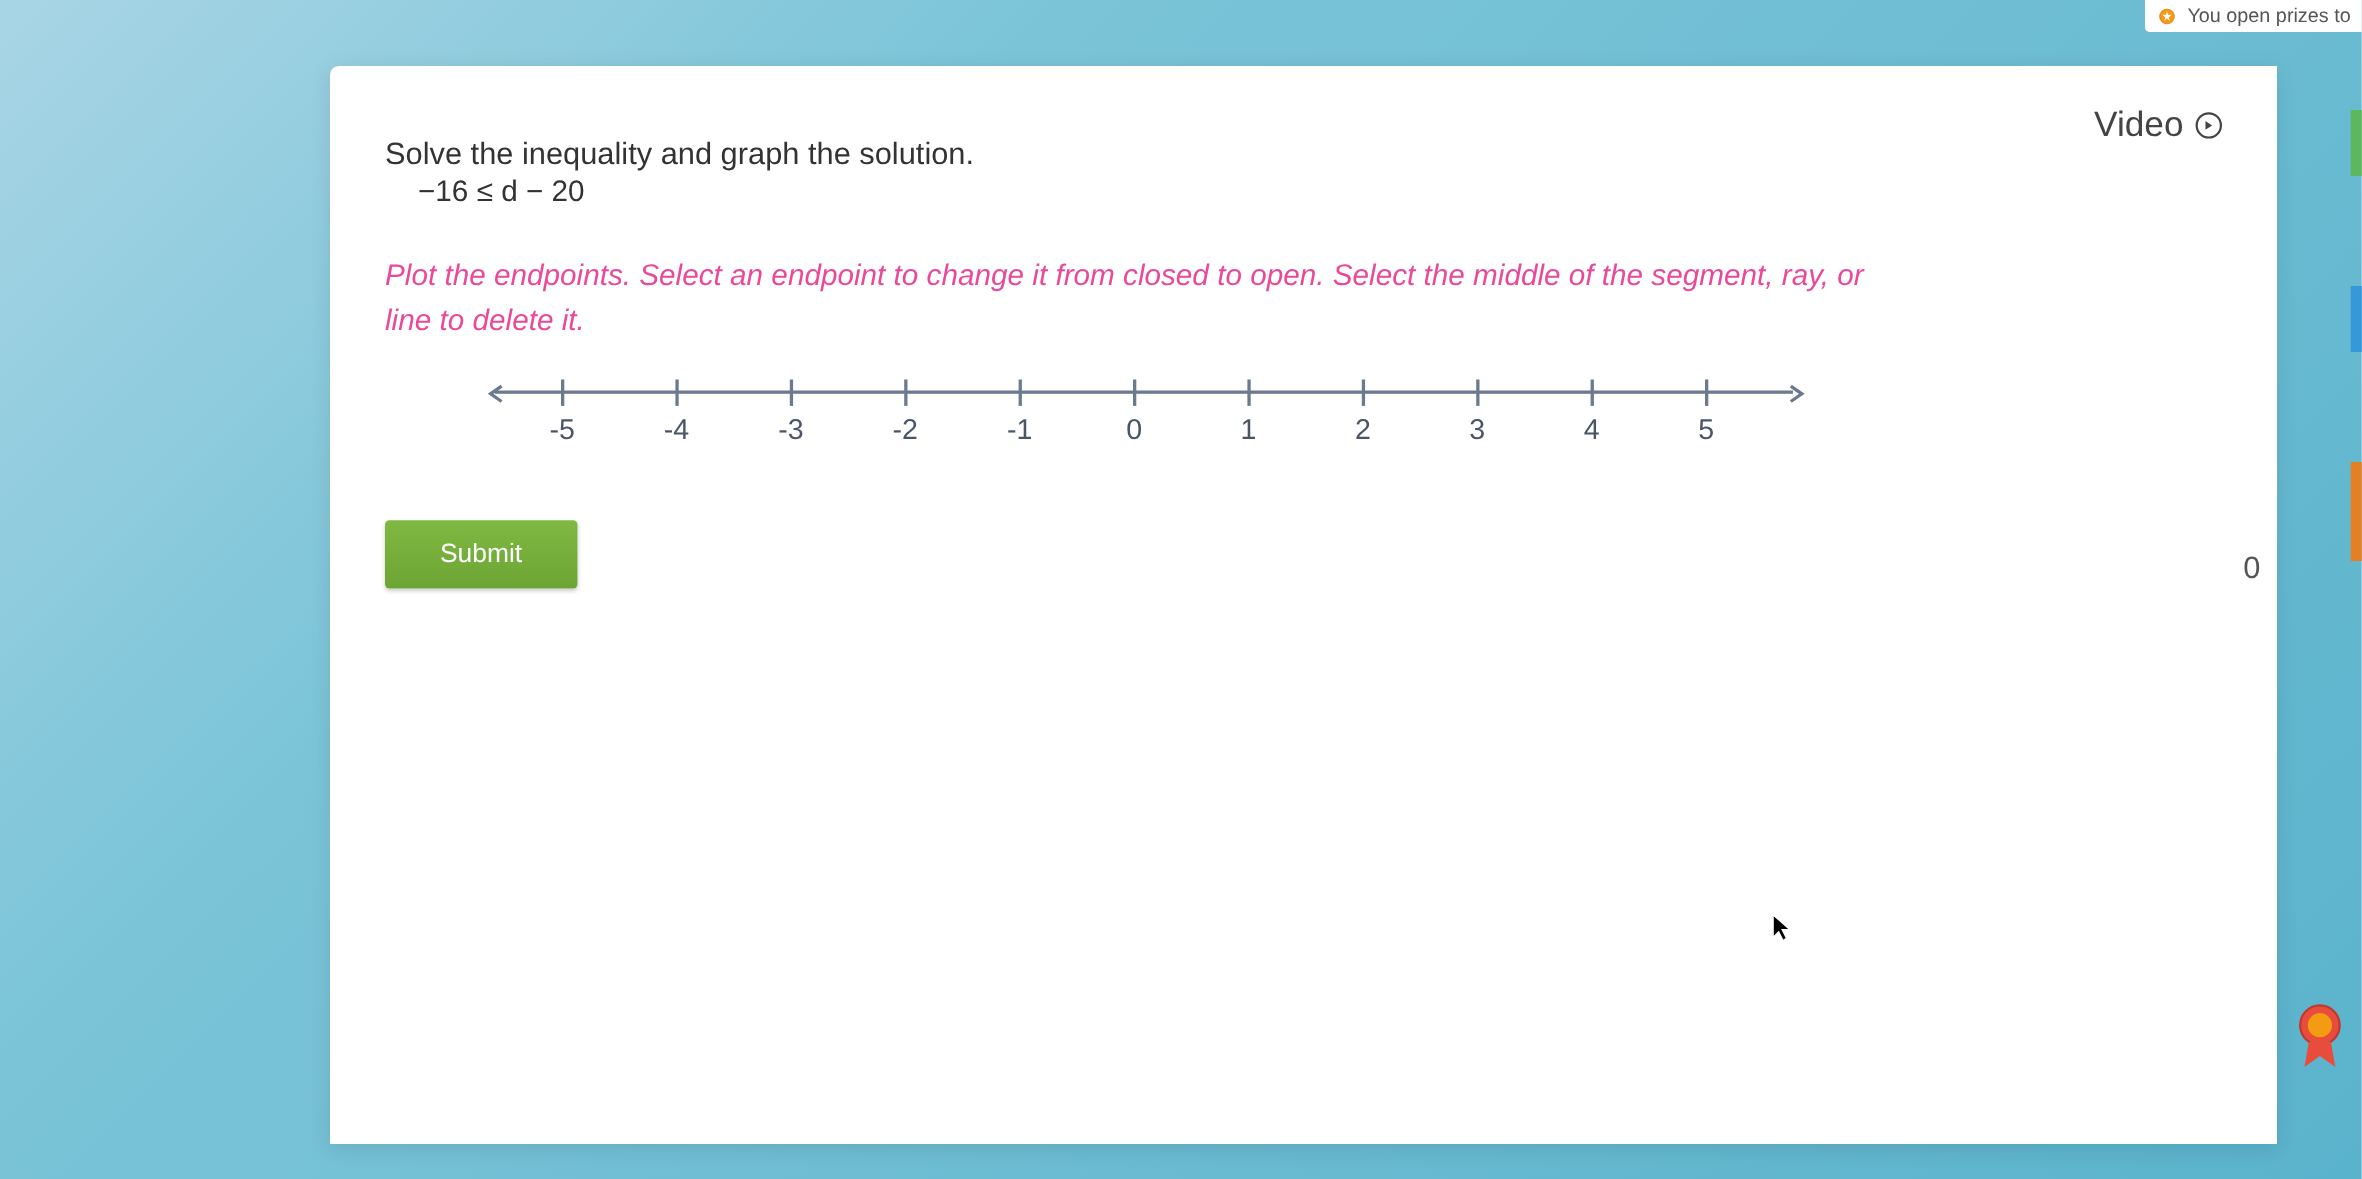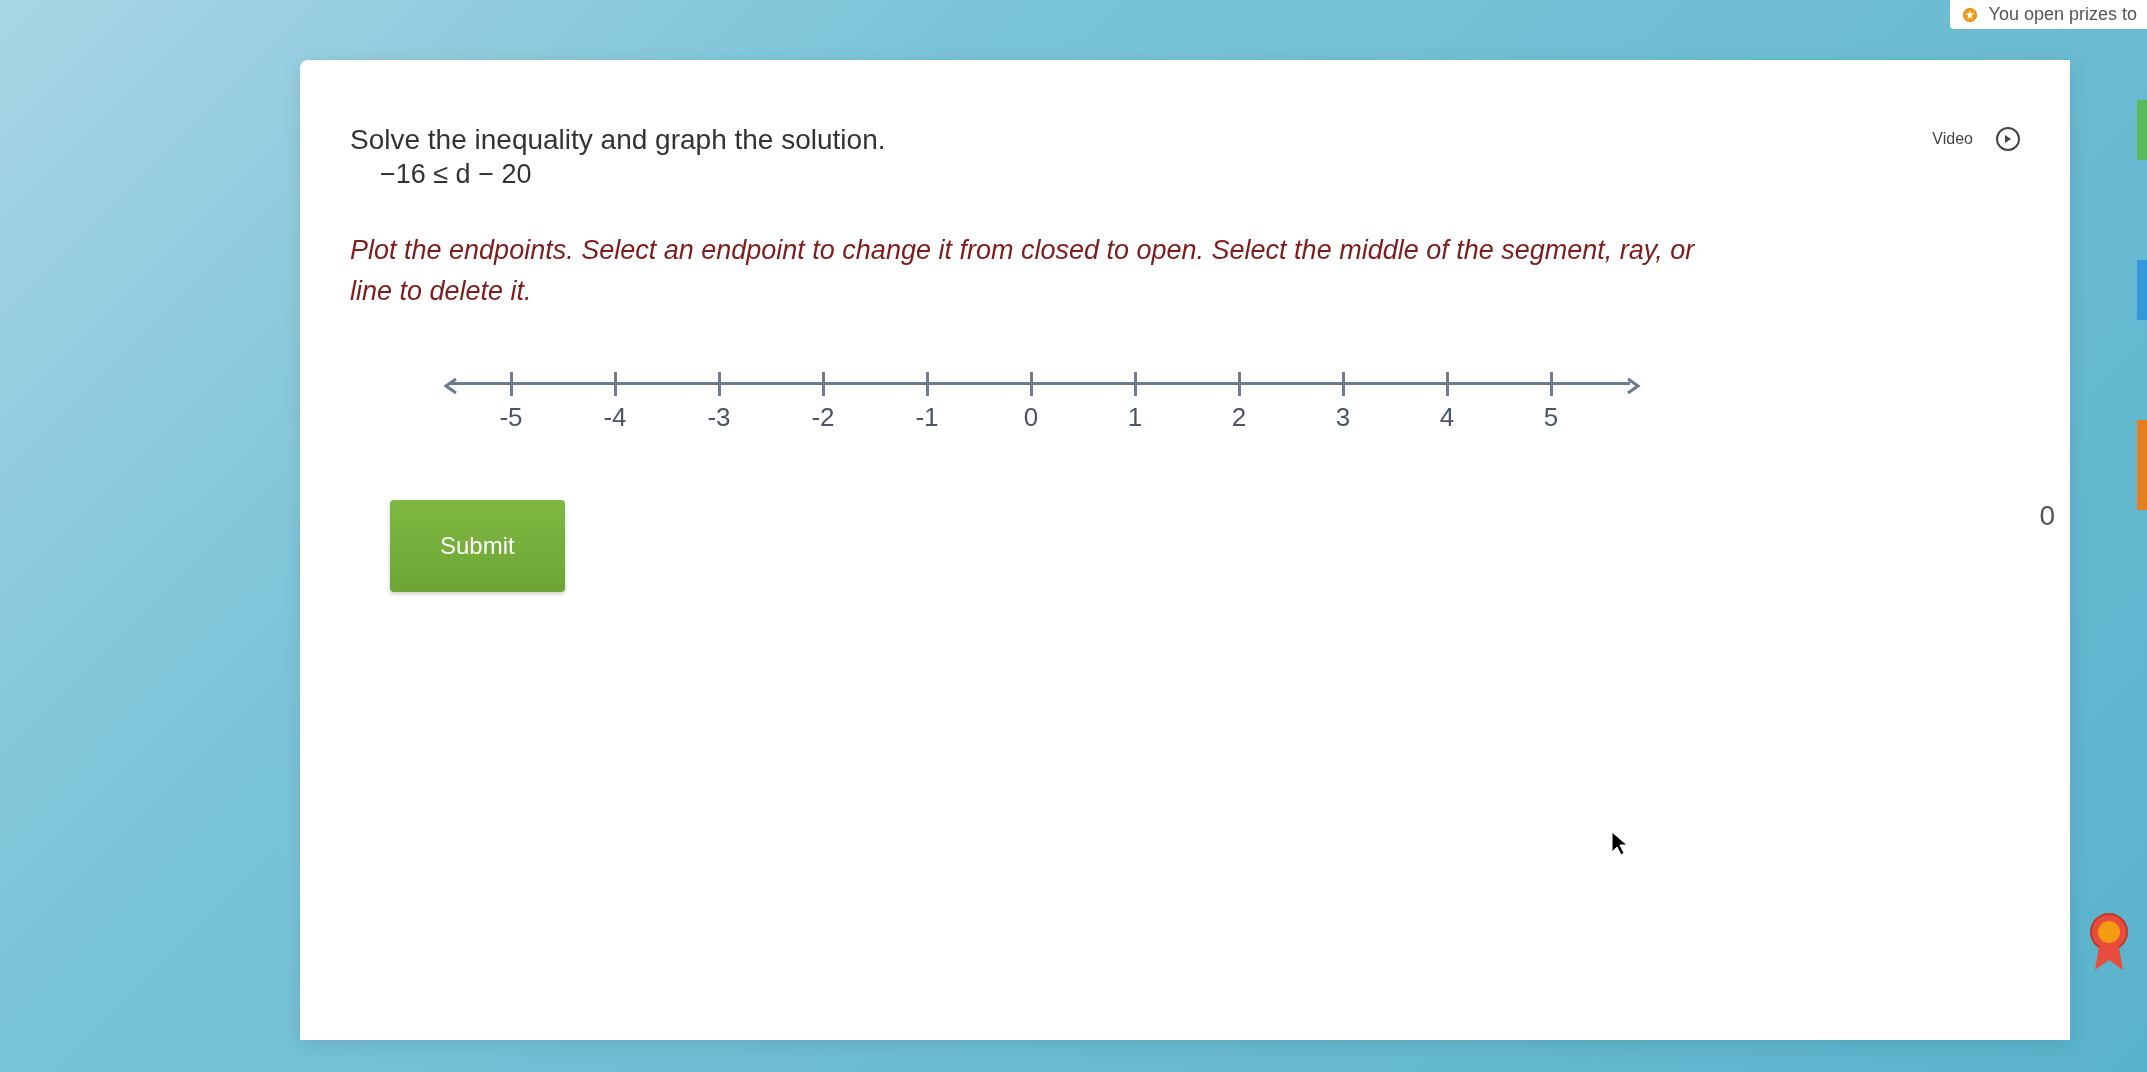--- a/index.html
+++ b/index.html
@@ -36,27 +36,26 @@
       height: 980px;
       background: #ffffff;
       border-radius: 8px 0 0 0;
       box-shadow: 0 4px 20px rgba(0,0,0,0.1);
       padding: 60px 50px;
     }
     .video-link {
       position: absolute;
       top: 35px;
       right: 50px;
-      font-size: 16px;
+      font-size: 32px;
       color: #444;
       display: flex;
       align-items: center;
-      gap: 23px;
+      gap: 11px;
       cursor: pointer;
-      margin-top: 32px;
     }
     .play-circle {
       display: inline-flex;
       align-items: center;
       justify-content: center;
       width: 24px;
       height: 24px;
       border: 2px solid #444;
       border-radius: 50%;
       font-size: 12px;
@@ -68,24 +67,24 @@
     }
     .inequality {
       font-size: 27px;
       color: #333;
       margin-left: 30px;
       margin-bottom: 40px;
       font-family: Verdana, sans-serif;
     }
     .instructions {
       font-size: 27px;
-      color: #7f1d1d;
+      color: #ec4899;
       font-style: italic;
       line-height: 1.5;
-      margin-bottom: 59px;
+      margin-bottom: 32px;
       max-width: 1350px;
     }
     .number-line-container {
       position: relative;
       margin-left: 100px;
       margin-bottom: 50px;
       width: 1200px;
       height: 80px;
     }
     .number-line {
@@ -123,24 +122,23 @@
       font-size: 26px;
       color: #4a5568;
       transform: translateX(-50%);
     }
     .submit-btn {
       background: linear-gradient(to bottom, #7fb842, #6da534);
       color: #ffffff;
       font-size: 24px;
       border: none;
       border-radius: 4px;
-      padding: 32px 50px;
+      padding: 17px 50px;
       cursor: pointer;
       box-shadow: 0 2px 4px rgba(0,0,0,0.2);
-      margin-left: 40px;
     }
     .side-tabs {
       position: absolute;
       right: 0;
       top: 100px;
     }
     .side-tab {
       width: 10px;
       height: 60px;
       margin-bottom: 100px;

